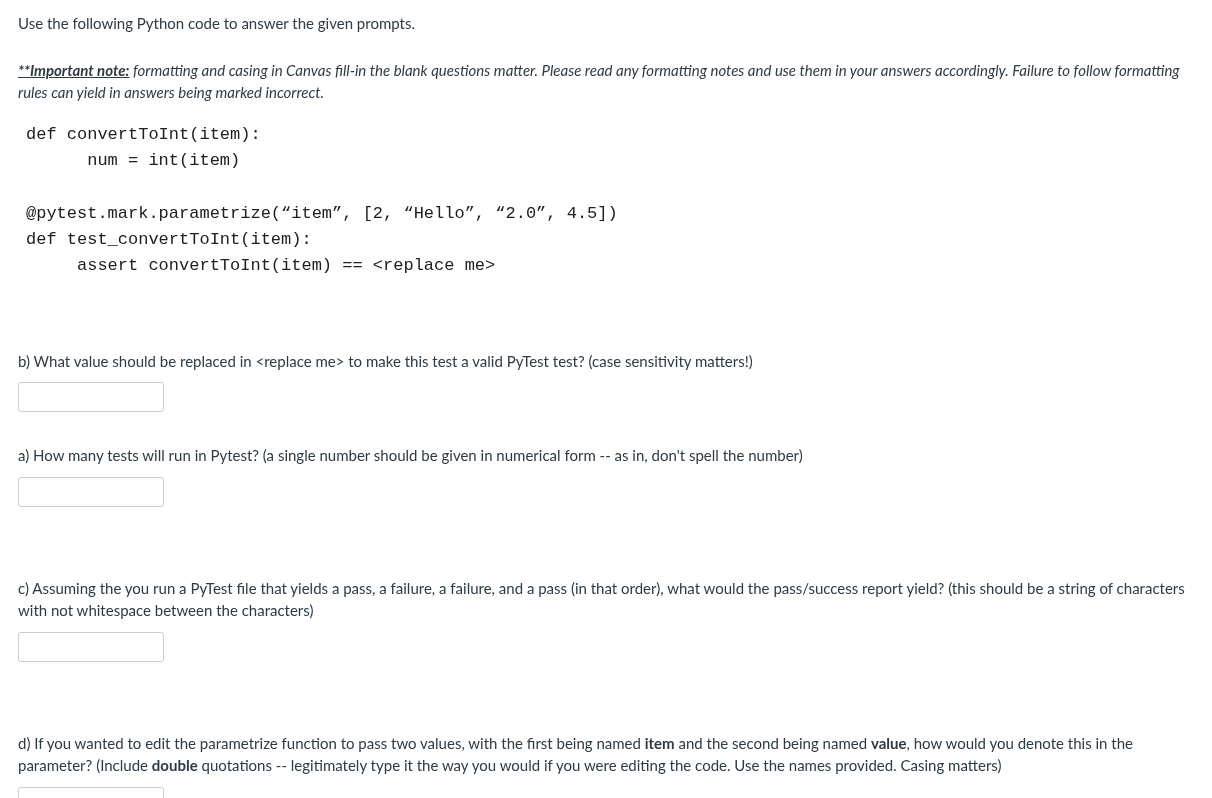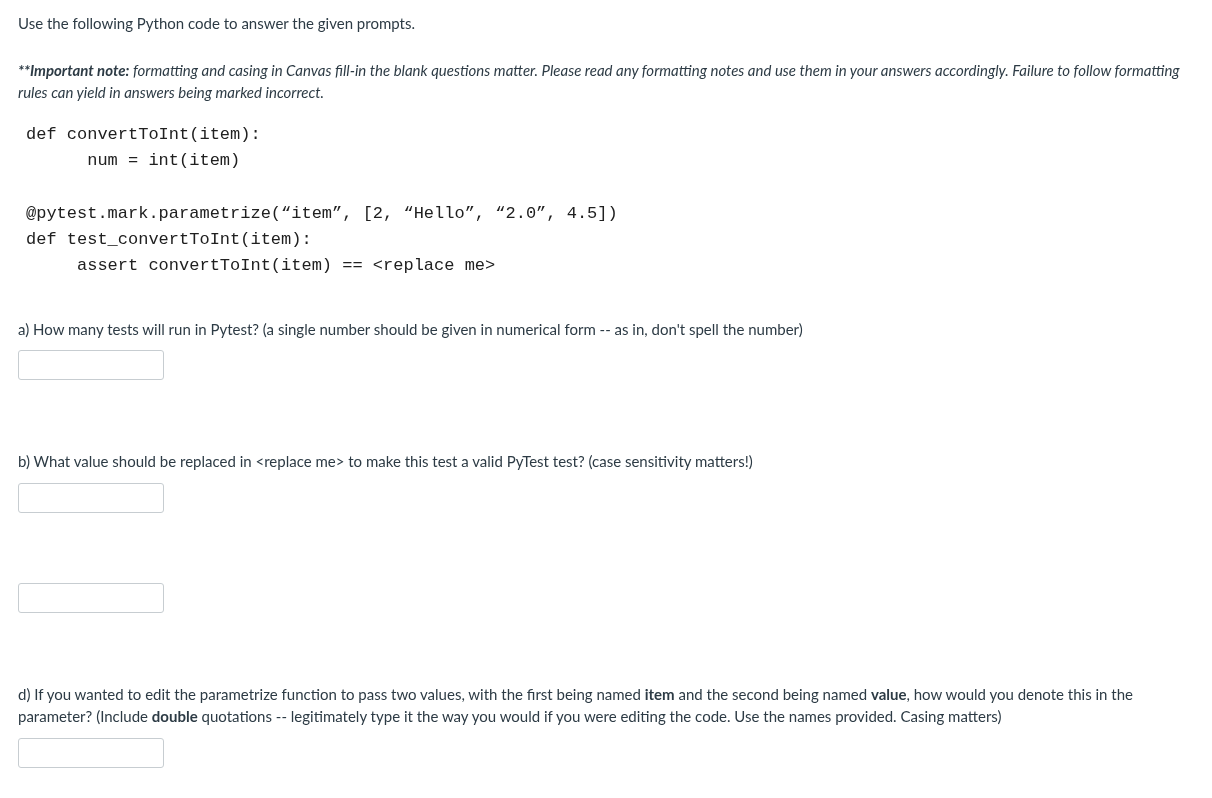--- a/index.html
+++ b/index.html
@@ -19,20 +19,21 @@
   .intro {
     margin-bottom: 24px;
   }
   .note {
     font-style: italic;
     color: #2d3b45;
     margin-bottom: 18px;
   }
   .note .strong {
     font-weight: 700;
+    text-decoration: underline;
   }
   .code {
     font-family: "Courier New", Courier, monospace;
     font-size: 17px;
     white-space: pre;
     color: #202020;
     margin: 14px 0 38px 8px;
     line-height: 1.55;
   }
   .qblock {
@@ -70,31 +71,32 @@
     <span class="strong">**Important note:</span><span> formatting and casing in Canvas fill-in the blank questions matter. Please read any formatting notes and use them in your answers accordingly. Failure to follow formatting rules can yield in answers being marked incorrect.</span>
   </div>
 
   <div class="code">def convertToInt(item):
       num = int(item)
 
 @pytest.mark.parametrize(“item”, [2, “Hello”, “2.0”, 4.5])
 def test_convertToInt(item):
      assert convertToInt(item) == &lt;replace me&gt;</div>
 
+  <div class="qblock" style="margin-top:70px;">
+    <div class="qtext">b) What value should be replaced in &lt;replace me&gt; to make this test a valid PyTest test? (case sensitivity matters!)</div>
+    <input type="text" class="answer" value="" style="">
+  </div>
+
   <div class="qblock">
     <div class="qtext">a) How many tests will run in Pytest? (a single number should be given in numerical form -- as in, don't spell the number)</div>
     <input type="text" class="answer" value="" style="">
   </div>
 
   <div class="qblock" style="margin-top:70px;">
-    <div class="qtext">b) What value should be replaced in &lt;replace me&gt; to make this test a valid PyTest test? (case sensitivity matters!)</div>
-    <input type="text" class="answer" value="" style="">
-  </div>
-
-  <div class="qblock" style="margin-top:70px;">
+    <div class="qtext">c) Assuming the you run a PyTest file that yields a pass, a failure, a failure, and a pass (in that order), what would the pass/success report yield? (this should be a string of characters with not whitespace between the characters)</div>
     <input type="text" class="answer" value="" style="">
   </div>
 
   <div class="qblock" style="margin-top:70px;">
     <div class="qtext">
       <span>d) If you wanted to edit the parametrize function to pass two values, with the first being named </span><span class="bold">item</span><span> and the second being named </span><span class="bold">value</span><span>, how would you denote this in the parameter? (Include </span><span class="bold">double</span><span> quotations -- legitimately type it the way you would if you were editing the code. Use the names provided. Casing matters)</span>
     </div>
     <input type="text" class="answer" value="" style="">
   </div>
 

